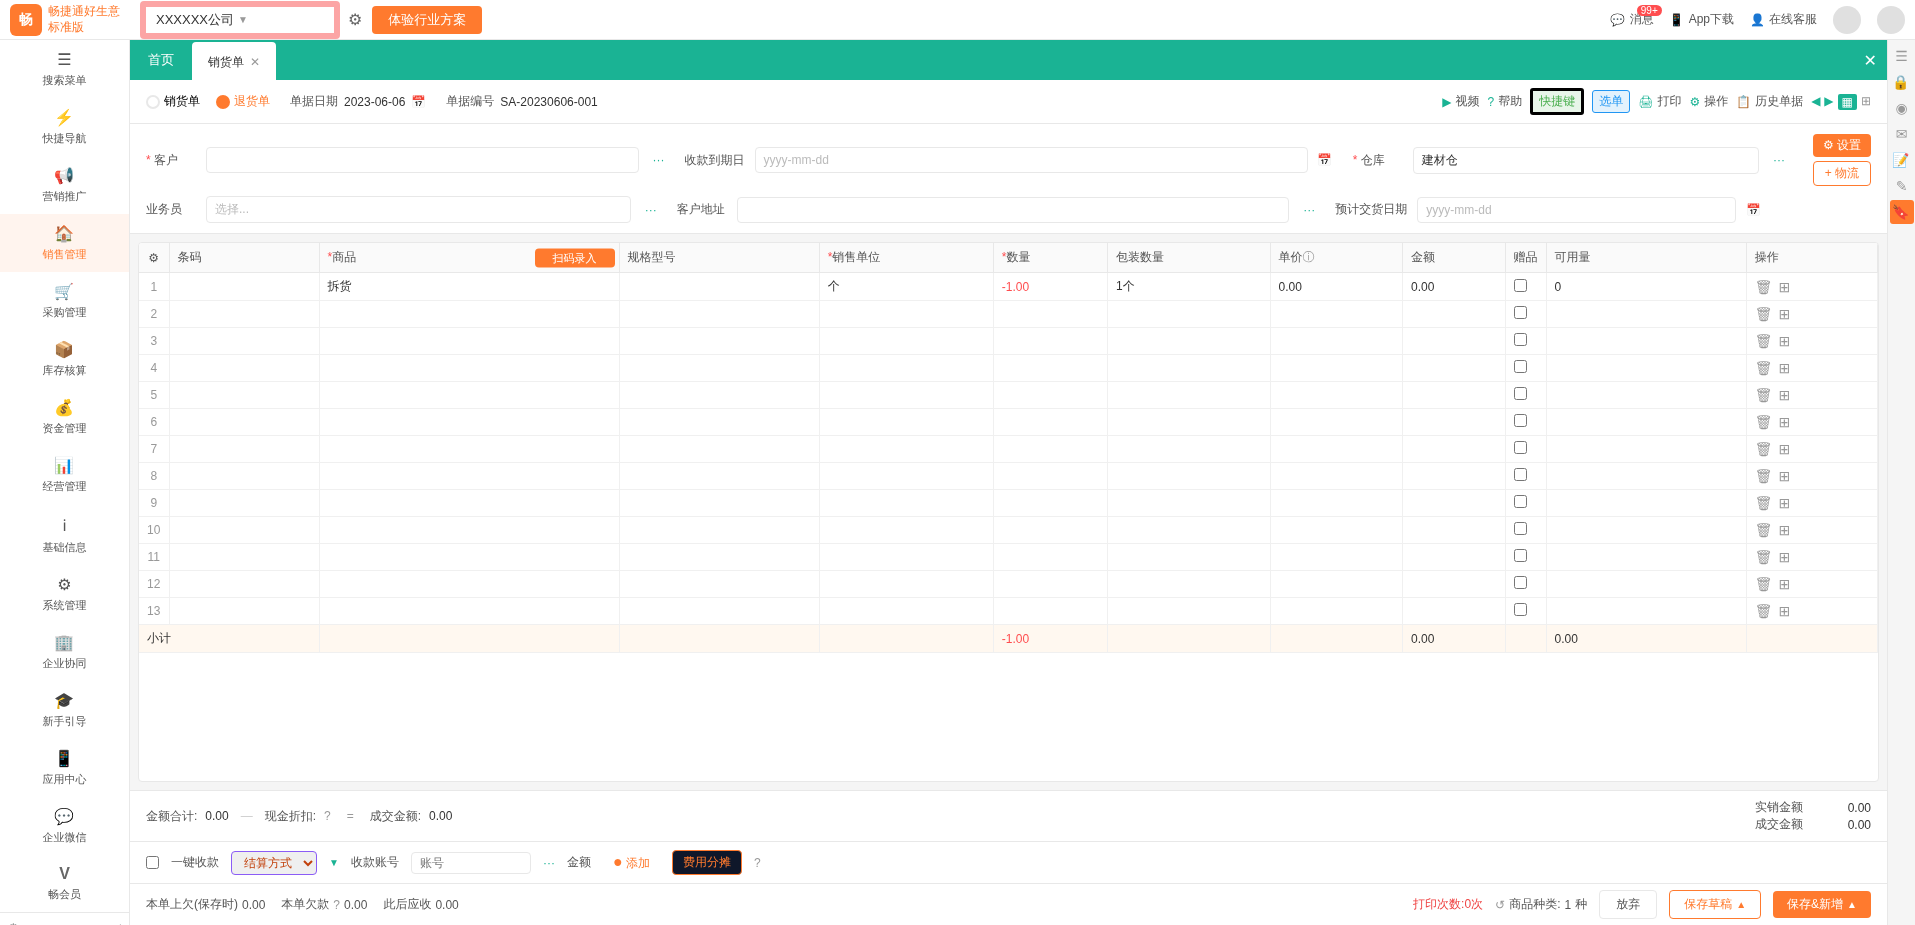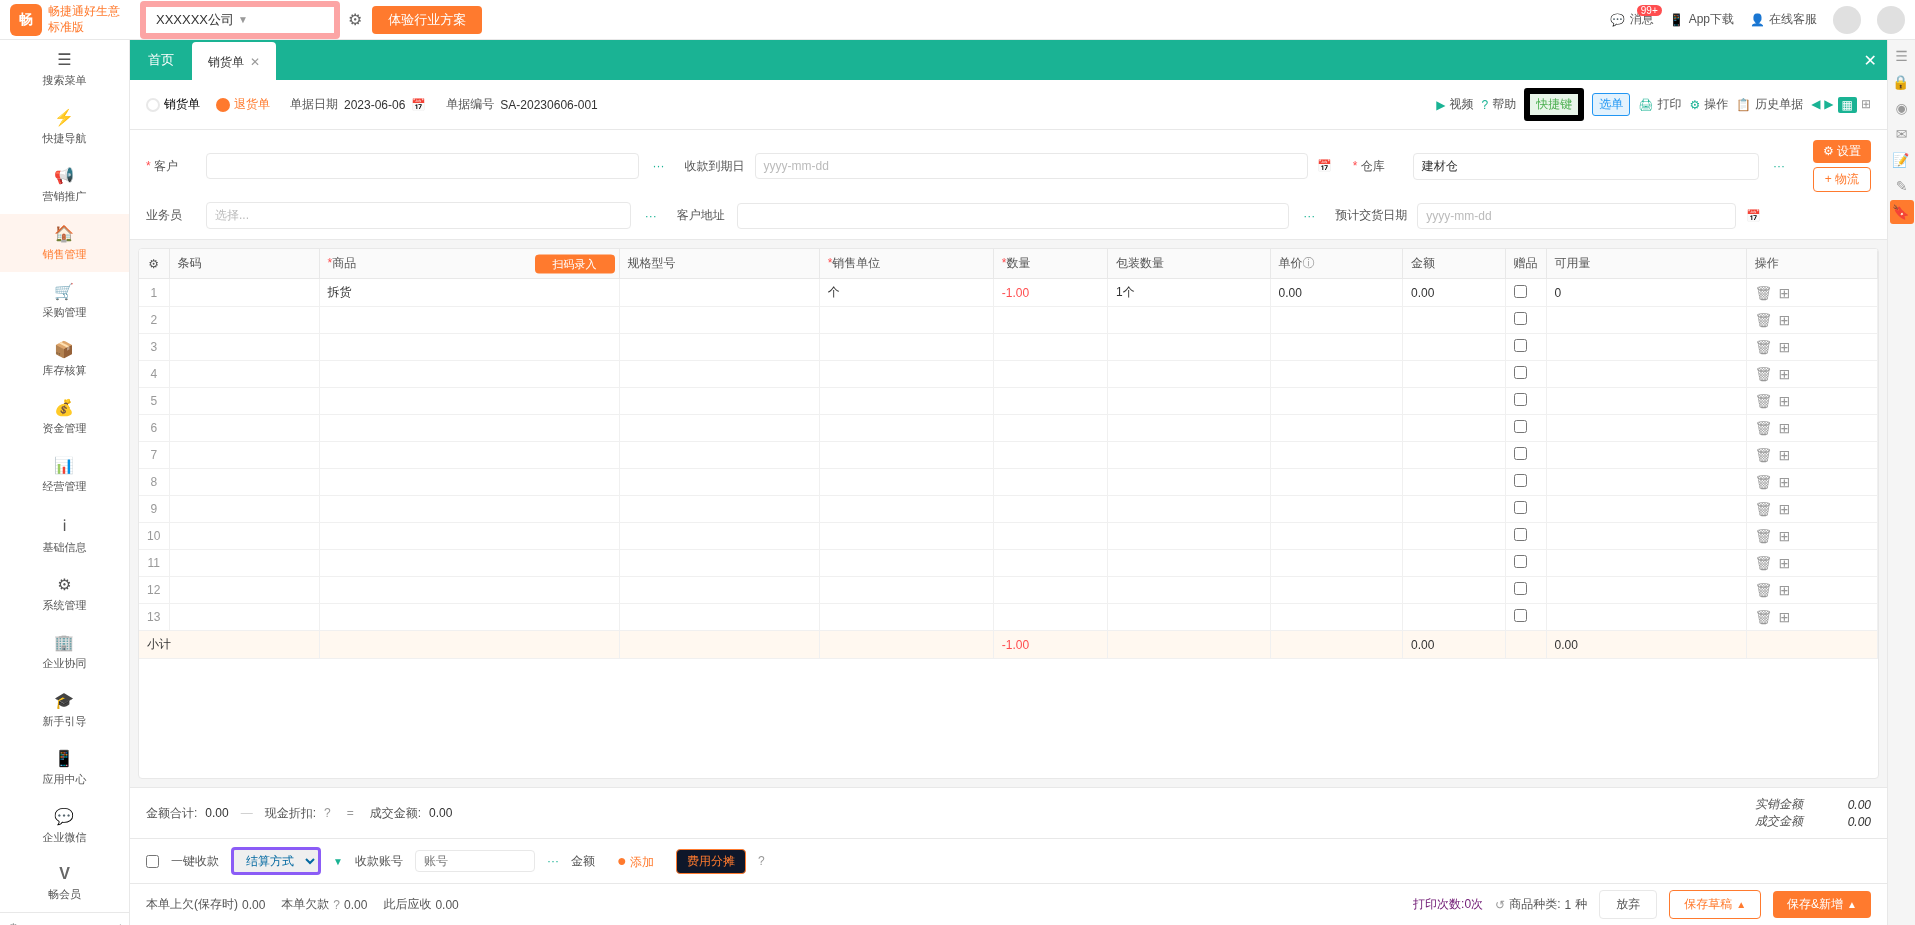--- a/index.html
+++ b/index.html
@@ -88,38 +88,38 @@
     .settings-col { width: 30px; text-align: center; }
 
     
     .bottom-calc { background: white; padding: 8px 16px; border-top: 1px solid #e8e8e8; display: flex; align-items: center; gap: 8px; flex-shrink: 0; }
     .calc-label { color: #555; }
     .calc-value { color: #333; font-weight: 500; }
     .calc-sep { color: #999; }
 
     .bottom-payment { background: white; padding: 8px 16px; border-top: 1px solid #e8e8e8; display: flex; align-items: center; gap: 12px; flex-shrink: 0; }
     .payment-label { color: #555; }
-    .payment-select { border: 3px solid #8b5cf6; border-radius: 4px; padding: 3px 8px; color: #0369a1; }
+    .payment-select { border: 1px solid #8b5cf6; border-radius: 4px; padding: 3px 8px; color: #c2410c; }
     .payment-input { border: 1px solid #e8e8e8; border-radius: 4px; padding: 3px 8px; color: #bbb; width: 120px; }
     .add-btn { background: #ff7a2e; color: white; border: none; border-radius: 4px; padding: 3px 10px; cursor: pointer; }
     .expense-btn { border: 1px solid #ff7a2e; color: #ff7a2e; background: #0f172a; border-radius: 4px; padding: 3px 10px; cursor: pointer; }
     .question-icon { color: #999; cursor: pointer; }
 
     
-    .right-totals { margin-left: auto; text-align: right; font-style: italic; }
+    .right-totals { margin-left: auto; text-align: right; }
     .total-row { display: flex; justify-content: flex-end; align-items: center; gap: 8px; }
     .total-label { color: #555; }
     .total-value { color: #333; font-weight: 500; min-width: 60px; text-align: right; }
 
     
     .status-bar { background: white; padding: 6px 16px; border-top: 1px solid #e8e8e8; display: flex; align-items: center; flex-shrink: 0; }
     .status-items { display: flex; align-items: center; gap: 16px; }
     .status-item { display: flex; align-items: center; gap: 4px; color: #555; }
     .status-right { margin-left: auto; display: flex; align-items: center; gap: 12px; }
-    .print-info { color: #701a75; }
+    .print-info { color: #ef4444; }
     .goods-count { display: flex; align-items: center; gap: 4px; color: #555; }
     .abandon-btn { border: 1px solid #e8e8e8; background: white; color: #555; border-radius: 4px; padding: 5px 16px; cursor: pointer; }
     .save-draft-btn { border: 1px solid #ff7a2e; background: white; color: #ff7a2e; border-radius: 4px; padding: 5px 14px; cursor: pointer; display: flex; align-items: center; gap: 4px; }
     .save-new-btn { background: #ff7a2e; color: white; border: none; border-radius: 4px; padding: 5px 14px; cursor: pointer; display: flex; align-items: center; gap: 4px; }
     .btn-arrow { font-size: 10px; }
 
     
     .right-panel { width: 28px; background: #f5f5f5; border-left: 1px solid #e8e8e8; display: flex; flex-direction: column; align-items: center; padding: 4px 0; gap: 2px; flex-shrink: 0; }
     .right-panel-icon { width: 24px; height: 24px; display: flex; align-items: center; justify-content: center; color: #999; cursor: pointer; border-radius: 3px; font-size: 14px; }
     .right-panel-icon.active { background: #ff7a2e; color: white; }
@@ -269,21 +269,21 @@
         </div>
         <div class="header-actions">
           <div class="header-action-btn">
             <span class="icon">▶</span>
             <span>视频</span>
           </div>
           <div class="header-action-btn">
             <span class="icon">?</span>
             <span>帮助</span>
           </div>
-          <div class="header-action-btn" style="background:#e8f5e9;border:6px solid #000000;border-radius:3px;padding:2px 6px;color:#4caf50;">
+          <div class="header-action-btn" style="background:#e8f5e9;border:3px solid #000000;border-radius:3px;padding:2px 6px;color:#4caf50;">
             <span>快捷键</span>
           </div>
           <div class="header-action-btn" style="background:#e3f2fd;border:1px solid #2196f3;border-radius:3px;padding:2px 6px;color:#2196f3;">
             <span>选单</span>
           </div>
           <div class="header-action-btn">
             <span class="icon">🖨</span>
             <span>打印</span>
           </div>
           <div class="header-action-btn">

